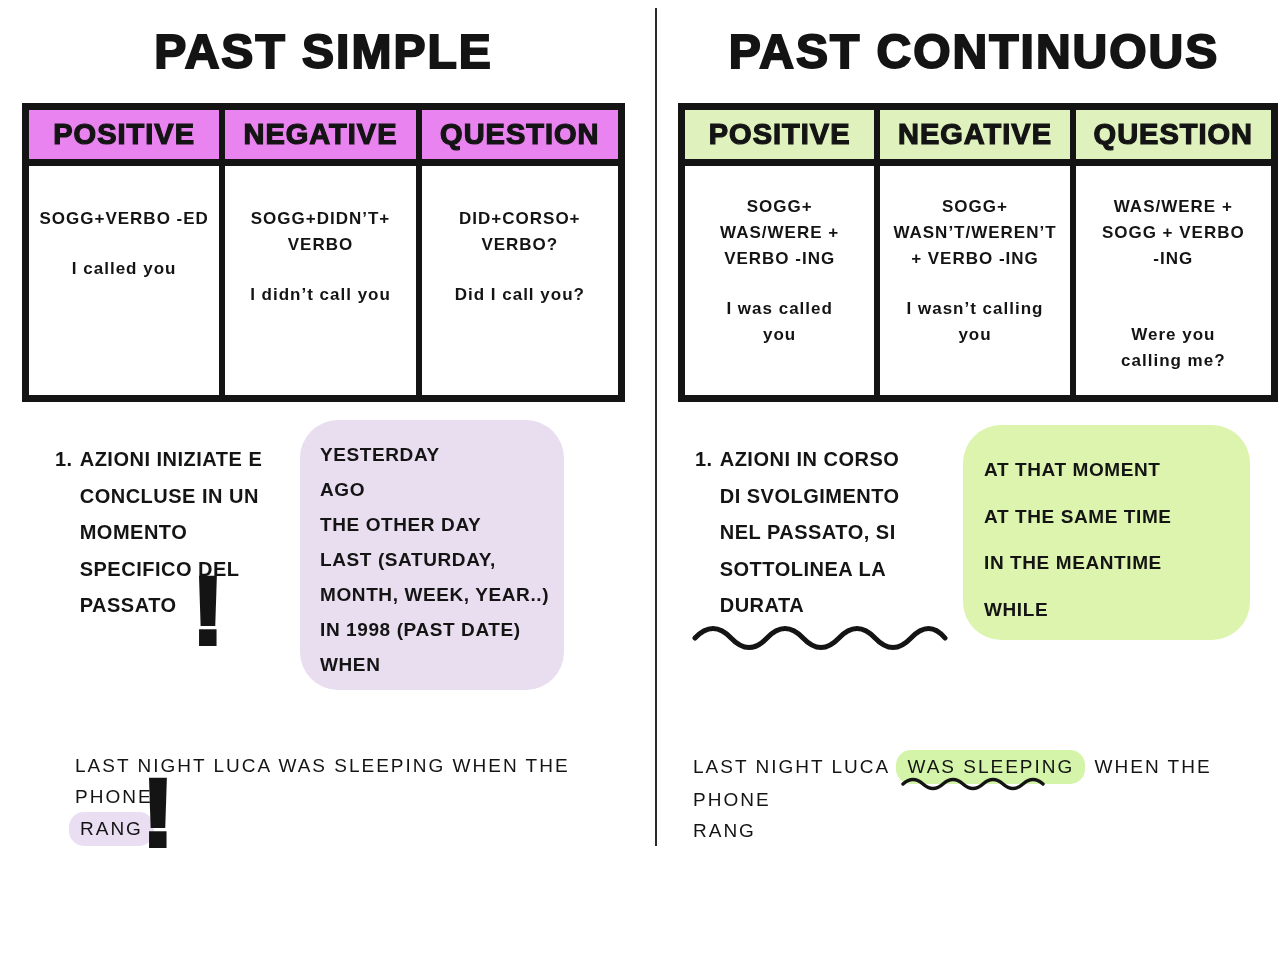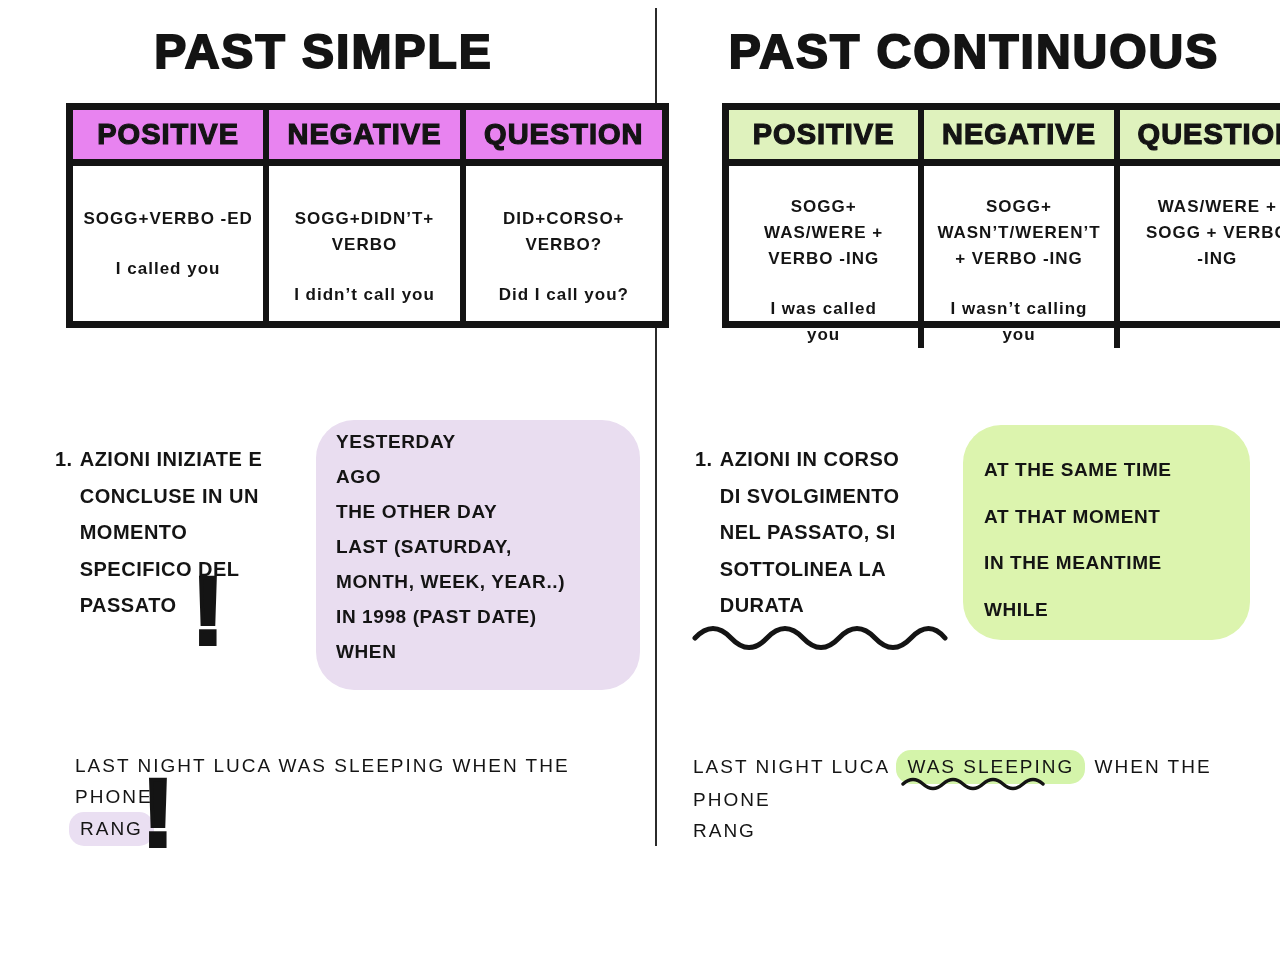--- a/index.html
+++ b/index.html
@@ -12,24 +12,23 @@
   .title {
     position:absolute; top:16px; font-size:48px; font-weight:900;
     letter-spacing:2px; text-align:center; -webkit-text-stroke:2px #141414;
     white-space:nowrap;
     margin-top:8px;
   }
   .title-left  { left:22px;  width:603px; }
   .title-right { left:668px; width:612px; }
 
   .gtable {
-    position:absolute; top:103px; height:225px; box-sizing:border-box;
+    position:absolute; top:103px; height:299px; box-sizing:border-box;
     border:7px solid #141414; display:grid; grid-template-columns:1fr 1fr 1fr;
     background:#ffffff;
-    margin-left:44px;
   }
   .gtable-left  { left:22px;  width:603px; }
   .gtable-right { left:678px; width:600px; }
   .gcol { display:flex; flex-direction:column; border-right:6px solid #141414; min-width:0; }
   .gcol:last-child { border-right:none; }
   .ghdr {
     height:49px; flex:0 0 49px; display:flex; align-items:center; justify-content:center;
     border-bottom:7px solid #141414; font-size:29px; font-weight:900;
     letter-spacing:1px; -webkit-text-stroke:1.2px #141414; white-space:nowrap;
   }
@@ -47,22 +46,22 @@
   .usage { position:absolute; display:flex; font-size:20px; font-weight:700; letter-spacing:0.5px; line-height:36.5px; }
   .usage-num { flex:0 0 auto; margin-right:7px; }
   .usage-left  { left:55px;  top:441px; }
   .usage-right { left:695px; top:441px; }
 
   .softbox {
     position:absolute; box-sizing:border-box; border-radius:38px;
     font-size:19px; font-weight:700; letter-spacing:0.6px;
   }
   .box-lavender {
-    left:316px; top:420px; width:324px; height:270px; background:#E9DDF0;
-    padding:4px 10px 0 20px; line-height:35px;
+    left:300px; top:420px; width:264px; height:270px; background:#E9DDF0;
+    padding:17px 10px 0 20px; line-height:35px;
   }
   .box-green {
     left:963px; top:425px; width:287px; height:215px; background:#DCF4AE;
     padding:22px 10px 0 21px; line-height:46.5px;
   }
 
   .excl {
     position:absolute; font-size:96px; font-weight:900; line-height:90px;
     -webkit-text-stroke:4px #141414; color:#141414;
   }
@@ -193,42 +192,46 @@
       </div>
     </div>
     <div class="gcol">
       <div class="ghdr hdr-green">QUESTION</div>
       <div class="gbody">
         <div class="rule">
             <div>WAS/WERE +</div>
             <div>SOGG + VERBO</div>
             <div>-ING</div>
           </div>
+        <div class="example example-gap">
+            <div>Were you</div>
+            <div>calling me?</div>
+          </div>
       </div>
     </div>
   </div>
 
   <div class="usage usage-right">
     <span class="usage-num">1.</span>
     <div>
         <div>AZIONI IN CORSO</div>
         <div>DI SVOLGIMENTO</div>
         <div>NEL PASSATO, SI</div>
         <div>SOTTOLINEA LA</div>
         <div>DURATA</div>
       </div>
   </div>
 
   <svg class="wavy" style="left:690px; top:617px;" width="260" height="34" viewBox="0 0 260 34">
     <path d="M5,21 Q23,2 41,21 T77,21 T113,21 T149,21 T185,21 T221,21 T255,21" fill="none" stroke="#141414" stroke-width="5" stroke-linecap="round"></path>
   </svg>
 
   <div class="softbox box-green">
+      <div>AT THAT MOMENT</div>
       <div>AT THE SAME TIME</div>
-      <div>AT THAT MOMENT</div>
       <div>IN THE MEANTIME</div>
       <div>WHILE</div>
     </div>
 
   <div class="sentence sentence-right">
     <div>
       <span>LAST NIGHT LUCA </span><span class="pillwrap"><span class="pill pill-grn">WAS SLEEPING</span><svg class="wavy-inline" width="148" height="18" viewBox="0 0 148 18">
             <path d="M3,10 Q13,1 23,10 T43,10 T63,10 T83,10 T103,10 T123,10 T143,10" fill="none" stroke="#141414" stroke-width="3.4" stroke-linecap="round"></path>
           </svg></span><span> WHEN THE PHONE</span>
     </div>

